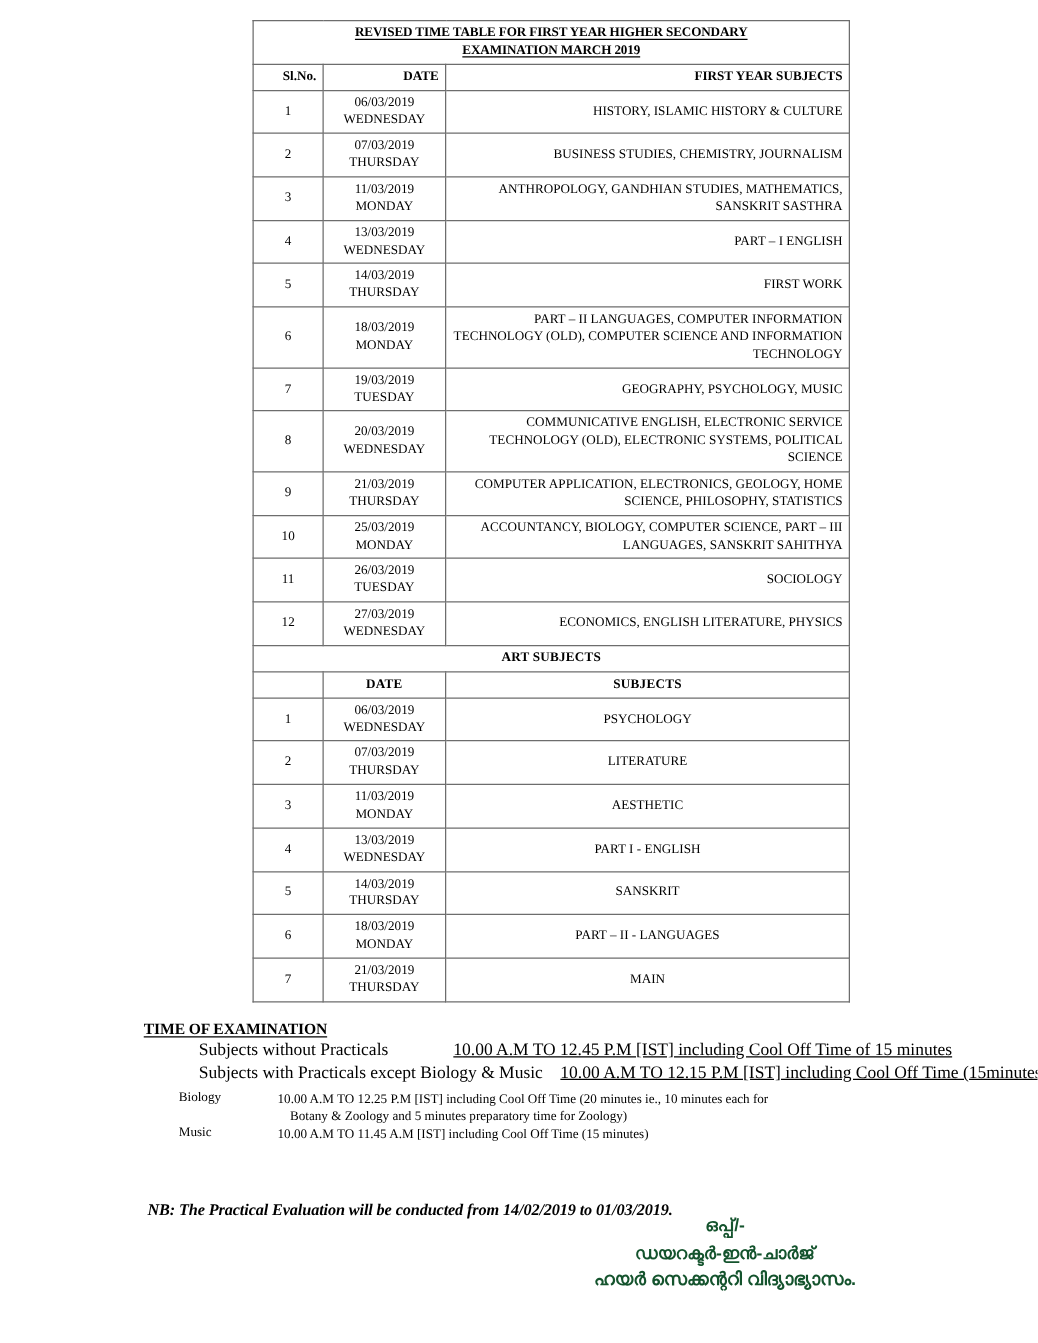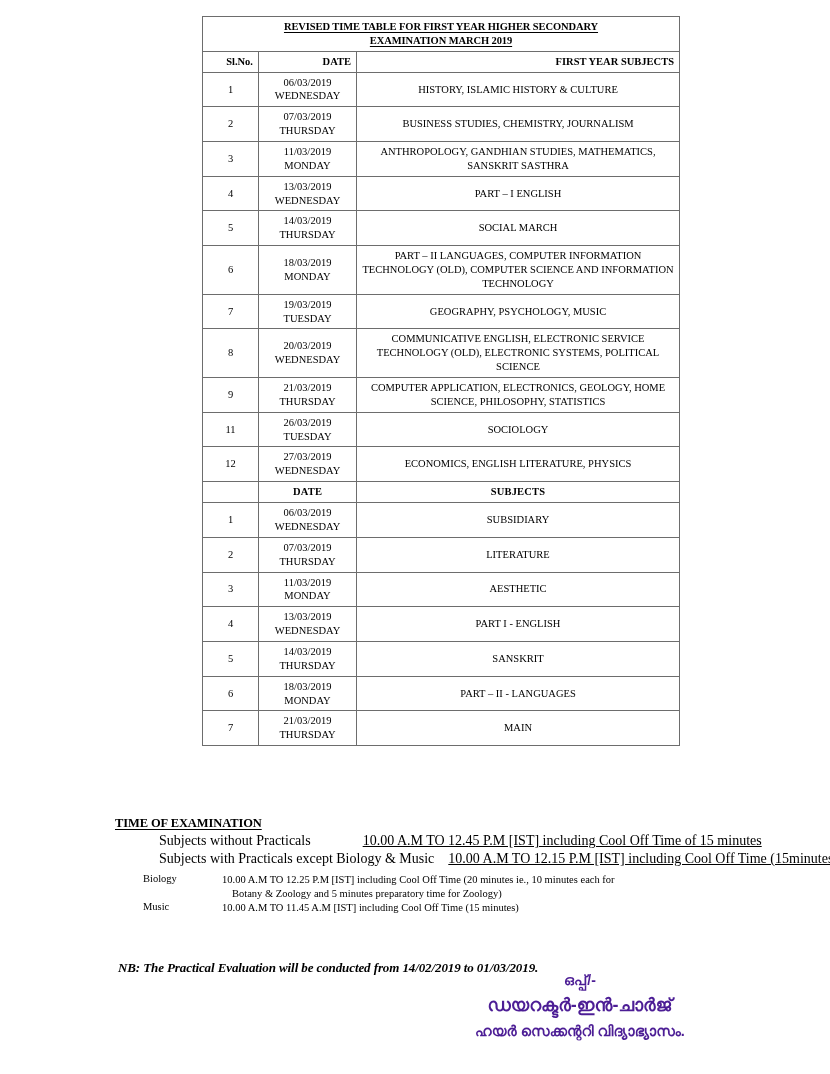--- a/index.html
+++ b/index.html
@@ -64,21 +64,21 @@
   .hdr-cell {
     text-align: right;
     font-weight: bold;
     font-size: 13px;
     padding-top: 9px;
     padding-bottom: 11px;
   }
 
   .sl  { text-align: center; font-size: 10.5px; }
   .dt  { text-align: center; font-size: 10.5px; white-space: pre-line; }
-  .sub { text-align: center;  font-size: 10.5px; }
+  .sub { text-align: right;  font-size: 10.5px; }
 
   .banner-cell {
     text-align: center;
     font-weight: bold;
     font-size: 11.5px;
     padding-top: 10px;
     padding-bottom: 11px;
     letter-spacing: 0.2px;
   }
   .art-hdr {
@@ -152,24 +152,24 @@
 
   
   .sign {
     position: absolute;
     left: 430px;
     top: 970px;
     width: 300px;
     text-align: center;
     font-family: "Liberation Sans", "DejaVu Sans", sans-serif;
     font-weight: bold;
-    color: #4c1d95;
+    color: #14532d;
   }
   .sign .s1 { font-size: 14px; line-height: 1.55; }
-  .sign .s2 { font-size: 18px; line-height: 1.55; }
+  .sign .s2 { font-size: 14px; line-height: 1.55; }
   .sign .s3 { font-size: 14.5px; line-height: 1.55; }
 </style>
 </head>
 <body>
 
 <div class="page">
 
   <div class="tt-wrap">
     <table class="tt">
       <colgroup>
@@ -211,21 +211,21 @@
         <tr>
           <td class="sl">4</td>
           <td class="dt">13/03/2019
 WEDNESDAY</td>
           <td class="sub">PART – I ENGLISH</td>
         </tr>
         <tr>
           <td class="sl">5</td>
           <td class="dt">14/03/2019
 THURSDAY</td>
-          <td class="sub">SOCIAL MARCH</td>
+          <td class="sub">FIRST WORK</td>
         </tr>
         <tr class="row-tall">
           <td class="sl">6</td>
           <td class="dt">18/03/2019
 MONDAY</td>
           <td class="sub">PART – II LANGUAGES, COMPUTER INFORMATION TECHNOLOGY (OLD), COMPUTER SCIENCE AND INFORMATION TECHNOLOGY</td>
         </tr>
         <tr>
           <td class="sl">7</td>
           <td class="dt">19/03/2019
@@ -238,43 +238,52 @@
 WEDNESDAY</td>
           <td class="sub">COMMUNICATIVE ENGLISH, ELECTRONIC SERVICE TECHNOLOGY (OLD), ELECTRONIC SYSTEMS, POLITICAL SCIENCE</td>
         </tr>
         <tr>
           <td class="sl">9</td>
           <td class="dt">21/03/2019
 THURSDAY</td>
           <td class="sub">COMPUTER APPLICATION, ELECTRONICS, GEOLOGY, HOME SCIENCE, PHILOSOPHY, STATISTICS</td>
         </tr>
         <tr>
+          <td class="sl">10</td>
+          <td class="dt">25/03/2019
+MONDAY</td>
+          <td class="sub">ACCOUNTANCY, BIOLOGY, COMPUTER SCIENCE, PART – III LANGUAGES, SANSKRIT SAHITHYA</td>
+        </tr>
+        <tr>
           <td class="sl">11</td>
           <td class="dt">26/03/2019
 TUESDAY</td>
           <td class="sub">SOCIOLOGY</td>
         </tr>
         <tr>
           <td class="sl">12</td>
           <td class="dt">27/03/2019
 WEDNESDAY</td>
           <td class="sub">ECONOMICS, ENGLISH LITERATURE, PHYSICS</td>
         </tr>
 
         <tr>
+          <td class="banner-cell" colspan="3">ART SUBJECTS</td>
+        </tr>
+        <tr>
           <td class="art-hdr"></td>
           <td class="art-hdr">DATE</td>
           <td class="art-hdr">SUBJECTS</td>
         </tr>
 
         <tr>
           <td class="sl">1</td>
           <td class="dt">06/03/2019
 WEDNESDAY</td>
-          <td class="art-sub">SUBSIDIARY</td>
+          <td class="art-sub">PSYCHOLOGY</td>
         </tr>
         <tr>
           <td class="sl">2</td>
           <td class="dt">07/03/2019
 THURSDAY</td>
           <td class="art-sub">LITERATURE</td>
         </tr>
         <tr>
           <td class="sl">3</td>
           <td class="dt">11/03/2019

